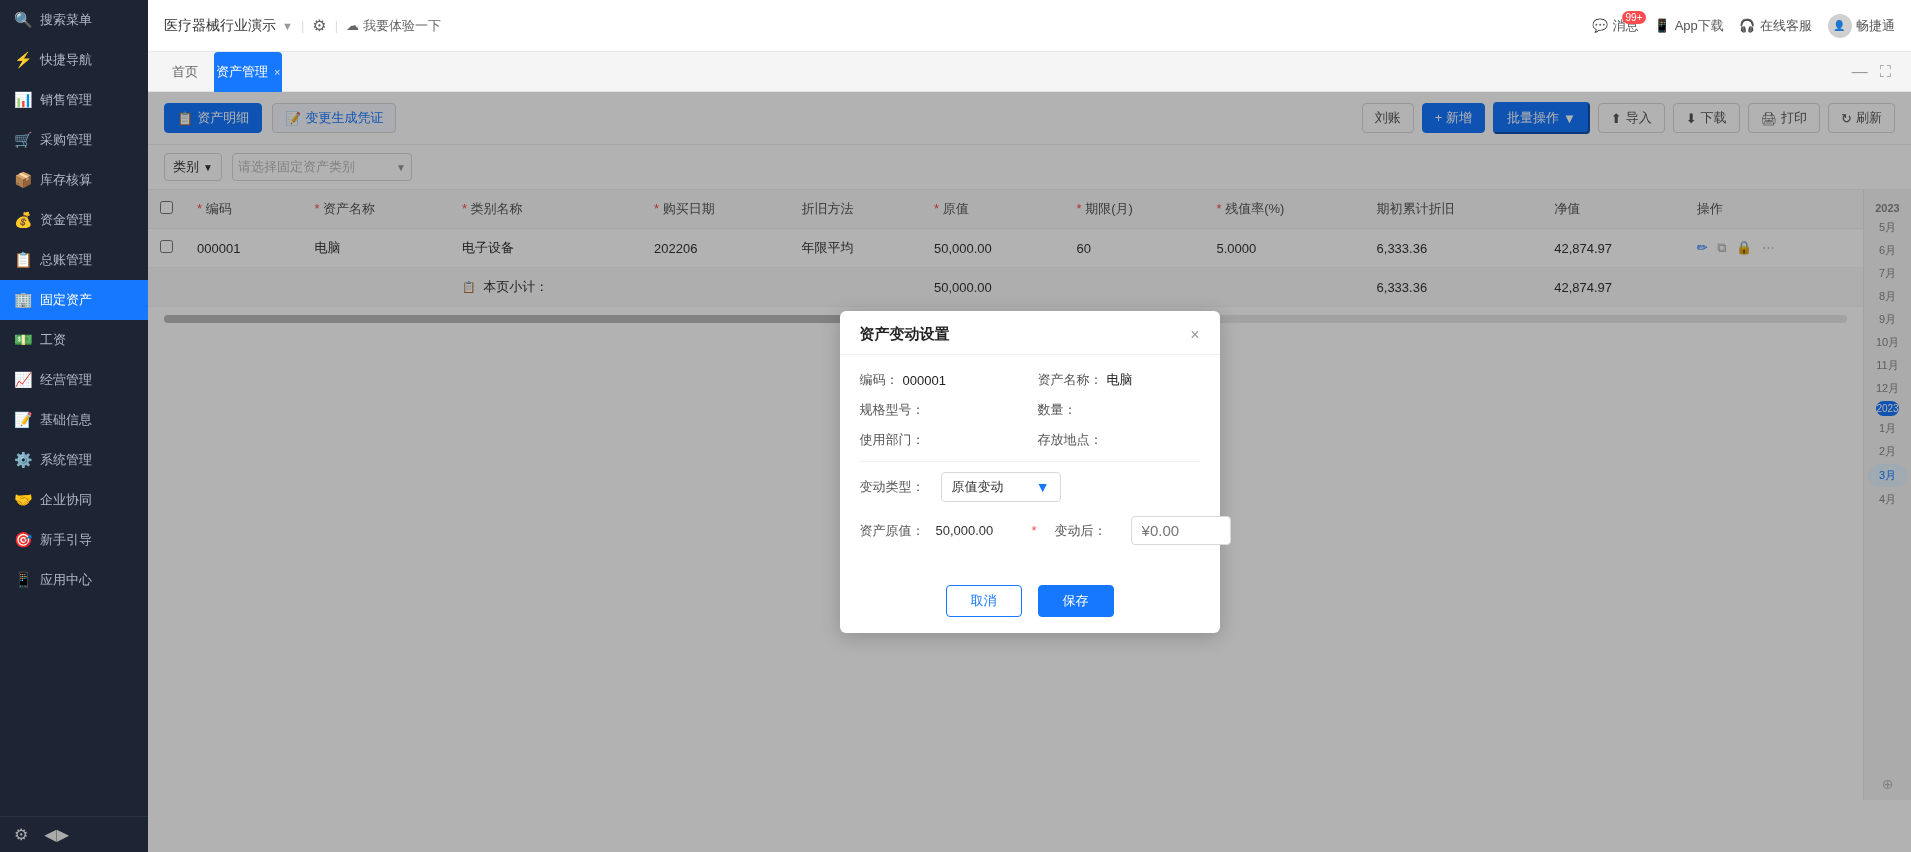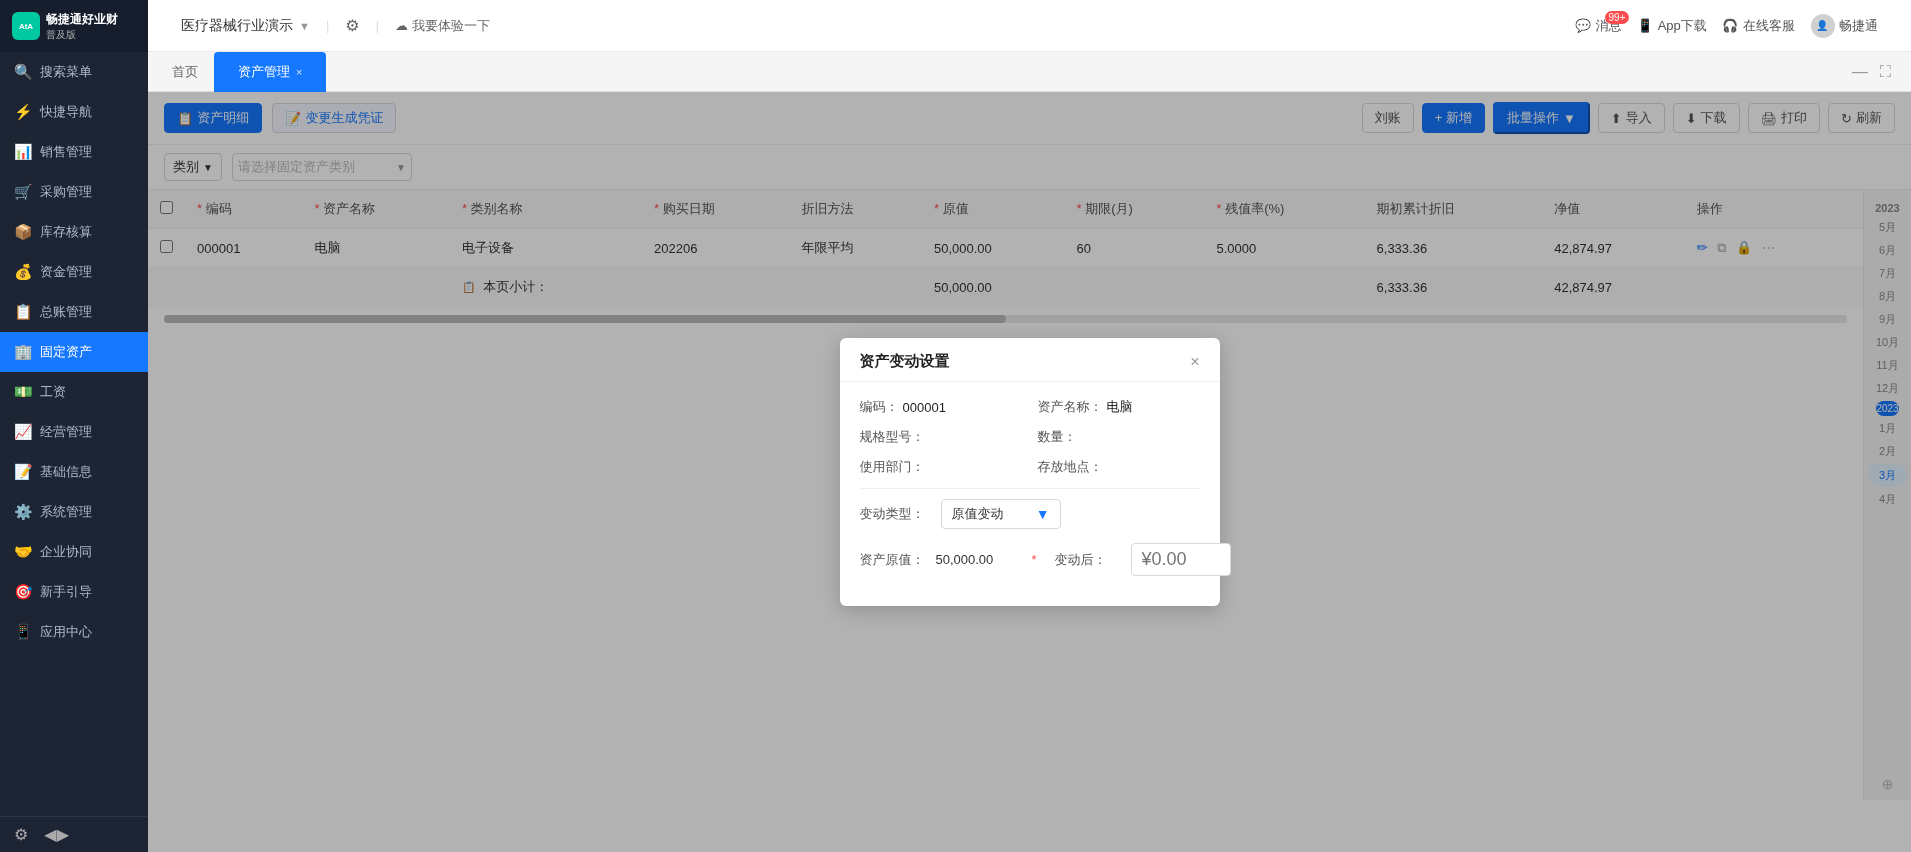--- a/index.html
+++ b/index.html
@@ -22,37 +22,37 @@
     .nav-item .nav-icon { font-size: 15px; width: 18px; text-align: center; }
 
     .sidebar-bottom { border-top: 1px solid #2a3447; display: flex; align-items: center; padding: 8px 14px; gap: 16px; }
     .sidebar-bottom .setting-icon { cursor: pointer; color: #aaa; font-size: 16px; }
     .sidebar-bottom .collapse-icon { cursor: pointer; color: #aaa; font-size: 16px; }
 
     
     .main-content { flex: 1; display: flex; flex-direction: column; overflow: hidden; }
 
     
-    .topbar { height: 52px; background: #fff; display: flex; align-items: center; padding: 0 33px; border-bottom: 1px solid #e8e8e8; gap: 16px; }
+    .topbar { height: 52px; background: #fff; display: flex; align-items: center; padding: 0 16px; border-bottom: 1px solid #e8e8e8; gap: 8px; }
     .topbar-company { display: flex; align-items: center; gap: 6px; font-size: 14px; color: #333; cursor: pointer; }
     .topbar-divider { color: #ddd; }
     .topbar-settings { cursor: pointer; color: #666; font-size: 16px; }
     .topbar-cloud { display: flex; align-items: center; gap: 4px; color: #666; font-size: 13px; cursor: pointer; }
     .topbar-right { margin-left: auto; display: flex; align-items: center; gap: 16px; }
     .topbar-msg { display: flex; align-items: center; gap: 4px; cursor: pointer; color: #555; font-size: 13px; position: relative; }
     .badge { background: #ff4d4f; color: white; border-radius: 10px; font-size: 10px; padding: 1px 4px; position: absolute; top: -6px; right: -8px; }
     .topbar-app { display: flex; align-items: center; gap: 4px; cursor: pointer; color: #555; font-size: 13px; }
     .topbar-service { display: flex; align-items: center; gap: 4px; cursor: pointer; color: #555; font-size: 13px; }
     .topbar-user { display: flex; align-items: center; gap: 4px; cursor: pointer; color: #555; font-size: 13px; }
     .topbar-user .avatar { width: 24px; height: 24px; background: #d0d0d0; border-radius: 50%; display: flex; align-items: center; justify-content: center; font-size: 10px; color: #555; }
 
     
     .tabbar { height: 40px; background: #f5f5f5; display: flex; align-items: center; border-bottom: 1px solid #e0e0e0; padding: 0 8px; }
     .tab-home { padding: 0 16px; height: 40px; display: flex; align-items: center; cursor: pointer; color: #666; font-size: 13px; }
-    .tab-active { background: #1677ff; color: white; padding: 0 24px; height: 40px; display: flex; align-items: center; gap: 6px; cursor: pointer; font-size: 13px; border-radius: 4px 4px 0 0; }
+    .tab-active { background: #1677ff; color: white; padding: 0 2px; height: 40px; display: flex; align-items: center; gap: 6px; cursor: pointer; font-size: 13px; border-radius: 4px 4px 0 0; }
     .tab-active .tab-close { cursor: pointer; font-size: 11px; color: rgba(255,255,255,0.8); }
 
     
     .page-area { flex: 1; display: flex; overflow: hidden; position: relative; }
     .page-main { flex: 1; background: #fff; overflow: auto; }
 
     .toolbar { display: flex; align-items: center; padding: 10px 16px; gap: 10px; border-bottom: 1px solid #f0f0f0; }
     .btn-tab { padding: 5px 12px; border: 1px solid #d9d9d9; border-radius: 4px; background: #f5f8ff; color: #1677ff; cursor: pointer; font-size: 13px; display: flex; align-items: center; gap: 4px; }
     .btn-tab.active { background: #1677ff; color: white; border-color: #1677ff; }
     .toolbar-right { margin-left: auto; display: flex; align-items: center; gap: 8px; }
@@ -88,44 +88,35 @@
     .modal-close { cursor: pointer; color: #999; font-size: 16px; }
     .modal-body { padding: 16px 20px; }
     .modal-row { display: flex; gap: 16px; margin-bottom: 12px; }
     .modal-field { display: flex; align-items: center; gap: 4px; flex: 1; font-size: 13px; color: #555; }
     .modal-field .field-label { color: #555; white-space: nowrap; }
     .modal-field .field-value { color: #222; font-weight: 500; }
     .modal-divider { border: none; border-top: 1px solid #f0f0f0; margin: 10px 0; }
     .modal-form-row { display: flex; align-items: center; margin-bottom: 14px; gap: 16px; font-size: 13px; }
     .modal-form-row .form-label { color: #555; white-space: nowrap; min-width: 60px; }
     .modal-form-select { border: 1px solid #d9d9d9; border-radius: 4px; padding: 5px 10px; font-size: 13px; background: #fff; display: flex; align-items: center; gap: 6px; cursor: pointer; min-width: 120px; }
-    .modal-form-input { border: 1px solid #d9d9d9; border-radius: 4px; padding: 5px 10px; font-size: 18px; background: #fff; color: #333; flex: 1; }
+    .modal-form-input { border: 1px solid #d9d9d9; border-radius: 4px; padding: 5px 10px; font-size: 15px; background: #fff; color: #333; flex: 1; }
     .modal-form-input.placeholder { color: #bbb; }
     .modal-footer { padding: 10px 20px 16px; display: flex; justify-content: center; gap: 16px; }
     .btn-cancel { padding: 6px 24px; border: 1px solid #1677ff; border-radius: 4px; background: #fff; color: #1677ff; cursor: pointer; font-size: 13px; }
     .btn-save { padding: 6px 24px; border: 1px solid #1677ff; border-radius: 4px; background: #1677ff; color: #fff; cursor: pointer; font-size: 13px; }
 
     .checkbox-cell { width: 32px; text-align: center; }
     input[type="checkbox"] { cursor: pointer; }
   </style>
 </head>
 <body>
 
 <div class="app-wrapper">
 
   <div class="sidebar">
-    <div class="sidebar-logo">
-      <div class="logo-icon">
-        <span style="font-size:8px;font-weight:bold;">AtA</span>
-      </div>
-      <div>
-        <div style="font-size:12px;color:#fff;font-weight:bold;">畅捷通好业财</div>
-        <div style="font-size:10px;color:#aaa;">普及版</div>
-      </div>
-    </div>
 
     <div class="sidebar-nav">
 
       <div class="nav-item">
         <span class="nav-icon">🔍</span>
         <span>搜索菜单</span>
       </div>
       <div class="nav-item">
         <span class="nav-icon">⚡</span>
         <span>快捷导航</span>
@@ -441,17 +432,21 @@
             </div>
 
             <div class="modal-form-row">
               <span class="form-label">资产原值：</span>
               <span style="font-weight:500;min-width:80px;">50,000.00</span>
               <span style="color:#ff4d4f;margin-right:2px;">*</span>
               <span class="form-label">变动后：</span>
               <input class="modal-form-input placeholder" type="text" style="width: 100px;" placeholder="¥0.00">
             </div>
           </div>
+          <div class="modal-footer">
+            <button class="btn-cancel">取消</button>
+            <button class="btn-save">保存</button>
+          </div>
         </div>
       </div>
     </div>
   </div>
 </div>
 
 </body></html>

